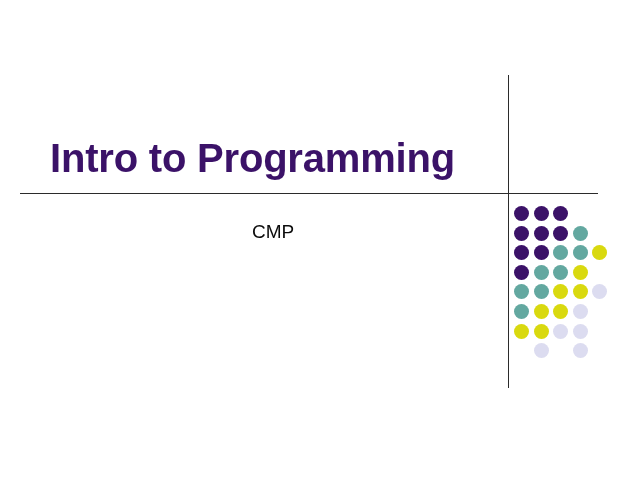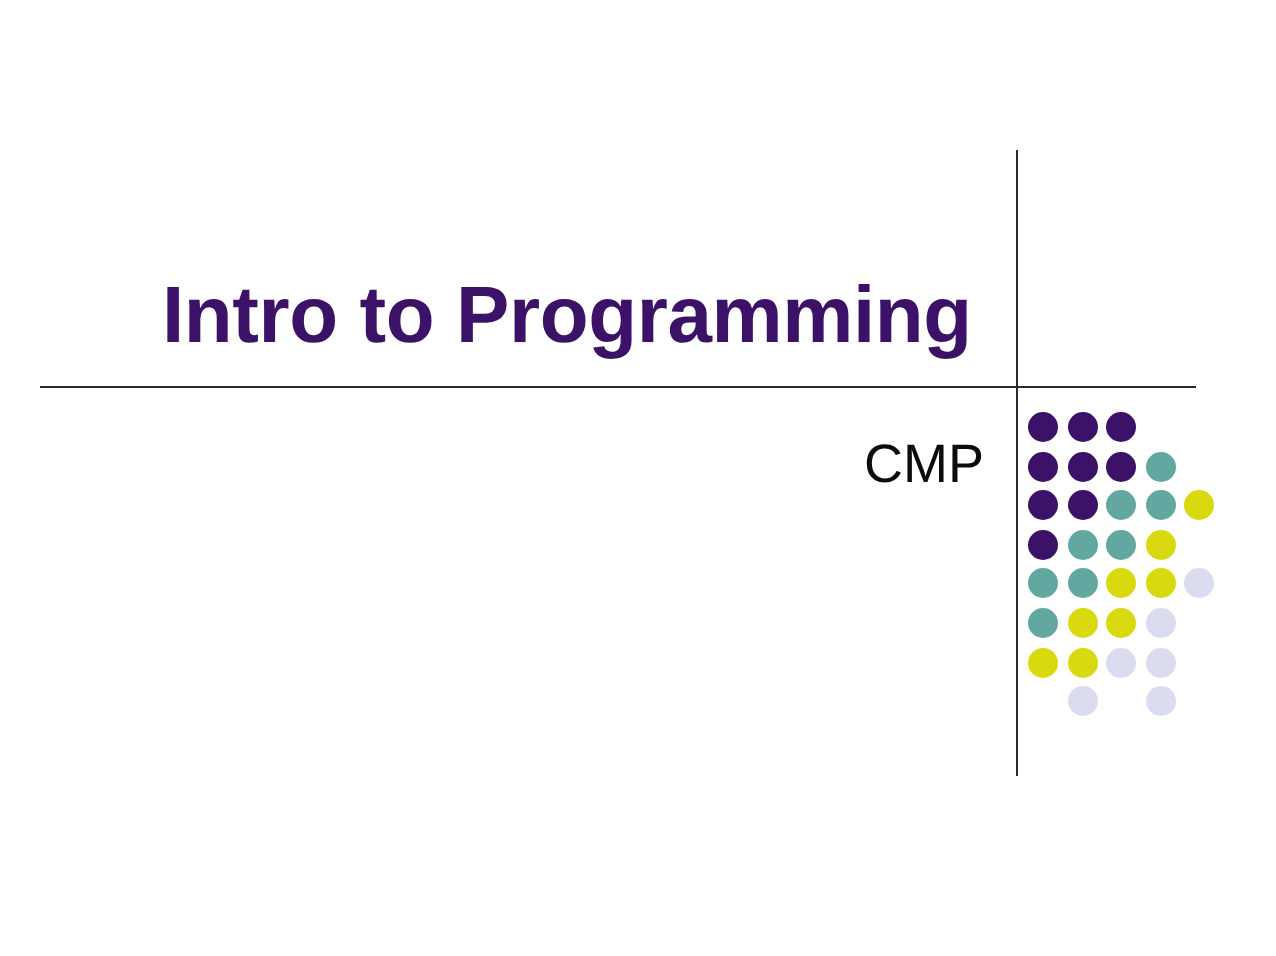--- a/index.html
+++ b/index.html
@@ -49,35 +49,33 @@
     top: 130px;
     width: 450px;
     height: 56px;
     line-height: 56px;
     font-size: 40px;
     font-weight: bold;
     color: #3b1268;
     letter-spacing: -0.2px;
     white-space: nowrap;
     text-align: left;
-    margin-left: 31px;
   }
 
   
   #subtitle {
     position: absolute;
     left: 252px;
     top: 215px;
     width: 240px;
     height: 34px;
     line-height: 34px;
-    font-size: 27px;
+    font-size: 19px;
     font-weight: normal;
     color: #0c0c0c;
-    text-align: right;
     white-space: nowrap;
   }
 
   
   #dot-matrix {
     position: absolute;
     left: 514px;
     top: 205px;
     width: 124px;
     height: 165px;

